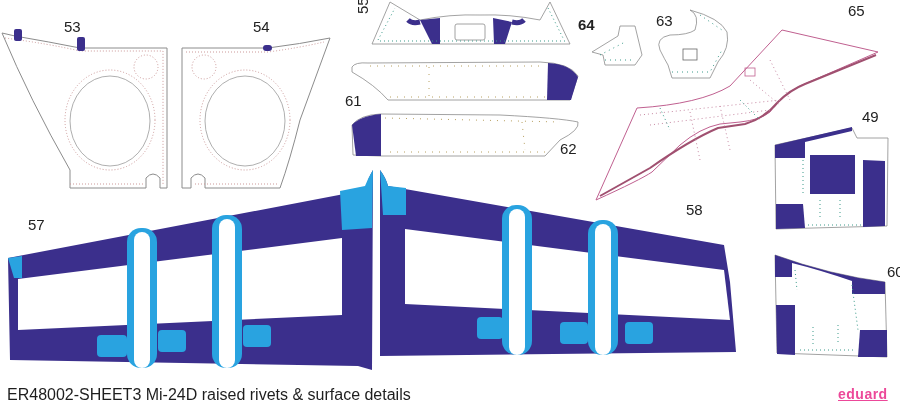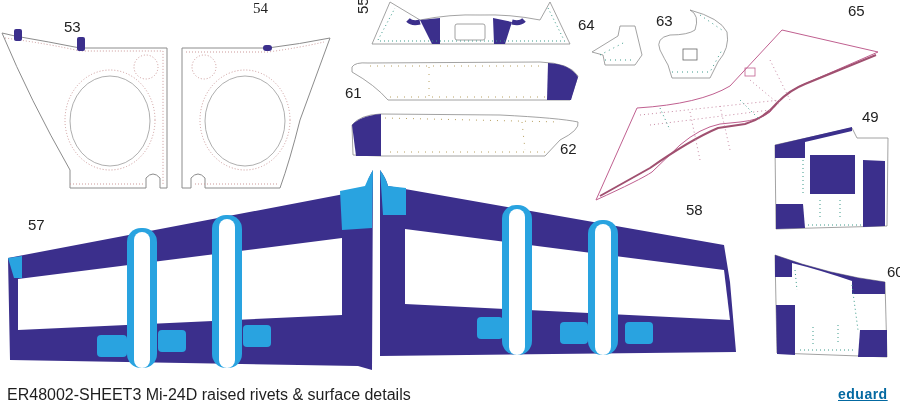--- a/index.html
+++ b/index.html
@@ -1,20 +1,20 @@
 <!DOCTYPE html>
 <html><head>
   <meta charset="utf-8">
   <style>
     html, body { margin: 0; padding: 0; background: #ffffff; }
     body { width: 900px; height: 405px; position: relative; overflow: hidden; font-family: "Liberation Sans", sans-serif; }
     .sheet { position: absolute; left: 0; top: 0; width: 900px; height: 405px; }
     .part-label { position: absolute; font-size: 15px; color: #222222; font-family: "Liberation Sans", sans-serif; }
     .footer-text { position: absolute; font-size: 16px; color: #1e1e1e; font-family: "Liberation Sans", sans-serif; white-space: nowrap; }
-    .brand { position: absolute; font-size: 14px; font-weight: bold; color: #0369a1; text-decoration: underline; font-family: "Liberation Sans", sans-serif; letter-spacing: 0.5px; }
+    .brand { position: absolute; font-size: 14px; font-weight: bold; color: #ec4899; text-decoration: underline; font-family: "Liberation Sans", sans-serif; letter-spacing: 0.5px; }
     svg { position: absolute; left: 0; top: 0; }
   </style>
 </head>
 <body>
 
 <div class="sheet">
   <svg width="900" height="405" viewBox="0 0 900 405">
     <defs>
       <pattern id="rivG" width="5" height="5" patternUnits="userSpaceOnUse">
           <circle cx="2.5" cy="2.5" r="0.7" fill="#b07a8a"></circle>
@@ -117,27 +117,27 @@
     <g>
       <path d="M775,255 Q830,275 885,282 L887,357 L777,353 Z" fill="#fff" stroke="#8c8c8c" stroke-width="0.8"></path>
       <path d="M775,255 Q830,275 885,282 L885,294 L852,294 L852,281 Q820,270 792,263 L792,277 L775,277 Z" fill="#3b2f8c"></path>
       <path d="M776,305 L795,305 L795,355 L777,354 Z" fill="#3b2f8c"></path>
       <path d="M860,330 L887,330 L887,357 L858,357 Z" fill="#3b2f8c"></path>
       <path d="M795,270 L797,290 M852,285 L858,330 M813,327 L813,345 M838,325 L838,345 M800,350 L855,350" fill="none" stroke="#3a9a8a" stroke-width="1" stroke-dasharray="1,3"></path>
     </g>
   </svg>
 
   <div class="part-label" style="left:64px; top:18px;">53</div>
-  <div class="part-label" style="left:253px; top:0;font-family:Liberation Serif, serif;">54</div>
+  <div class="part-label" style="left:253px; top:18px;">54</div>
   <div class="part-label" style="left:354px; top:14px; transform:rotate(-90deg); transform-origin:left top;">55</div>
   <div class="part-label" style="left:28px; top:216px;">57</div>
   <div class="part-label" style="left:686px; top:201px;">58</div>
   <div class="part-label" style="left:862px; top:108px;">49</div>
   <div class="part-label" style="left:843px; top:263px;margin-left:44px;">60</div>
-  <div class="part-label" style="left:345px; top:84px;">61</div>
+  <div class="part-label" style="left:345px; top:92px;">61</div>
   <div class="part-label" style="left:560px; top:140px;">62</div>
   <div class="part-label" style="left:656px; top:12px;">63</div>
-  <div class="part-label" style="left:578px; top:16px;">64</div>
+  <div class="part-label" style="left:578px; top:16px;font-weight:bold;">64</div>
   <div class="part-label" style="left:848px; top:2px;">65</div>
 
   <div class="footer-text" style="left:7px; top:386px;">ER48002-SHEET3 Mi-24D raised rivets &amp; surface details</div>
   <div class="brand" style="left:838px; top:386px;">eduard</div>
 </div>
 
 </body></html>

